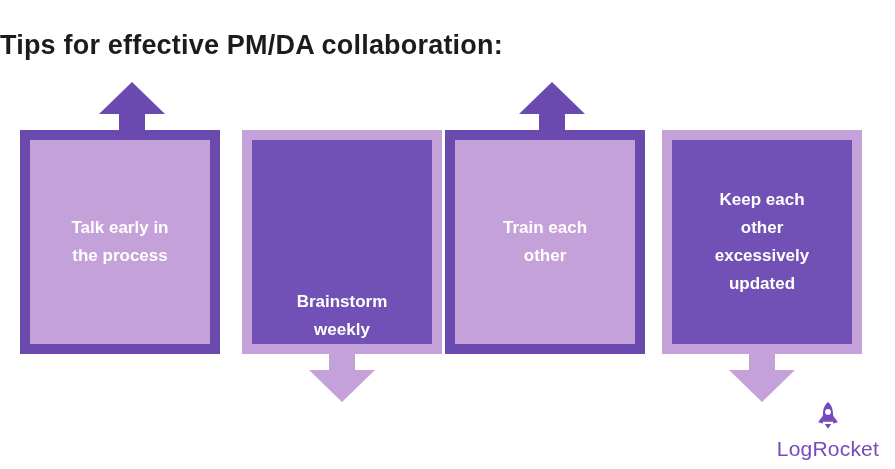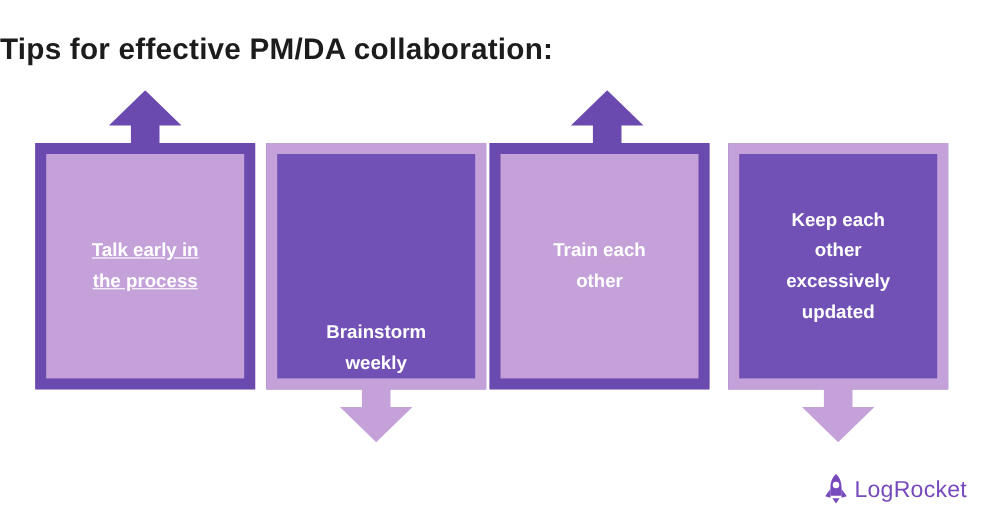--- a/index.html
+++ b/index.html
@@ -49,21 +49,21 @@
     padding: 0 28px;
   }
   .box.light {
     background: var(--light-purple);
     border: 10px solid var(--dark-purple);
   }
   .box.dark {
     background: var(--dark-fill);
     border: 10px solid var(--light-purple);
   }
-  .box1 { left: 32px; text-decoration: underline; }
+  .box1 { left: 20px; }
   .box2 { left: 242px; align-items: flex-end; }
   .box3 { left: 445px; }
   .box4 { left: 662px; }
   .arrow {
     position: absolute;
     width: 66px;
     height: 50px;
   }
   .arrow.up { top: 82px; }
   .arrow.down { top: 352px; }
@@ -73,20 +73,21 @@
   .arrow.a4 { left: 729px; }
   .arrow.up polygon { fill: var(--dark-purple); }
   .arrow.down polygon { fill: var(--light-purple); }
   .logo {
     position: absolute;
     right: 16px;
     bottom: 8px;
     display: flex;
     align-items: center;
     gap: 5px;
+    flex-direction: column;
   }
   .logo-icon svg { display: block; }
   .logo-icon path, .logo-icon polygon { fill: var(--logo-purple); }
   .logo-text {
     font-size: 21px;
     font-weight: 500;
     color: var(--logo-purple);
     letter-spacing: 0.2px;
   }
 </style>

